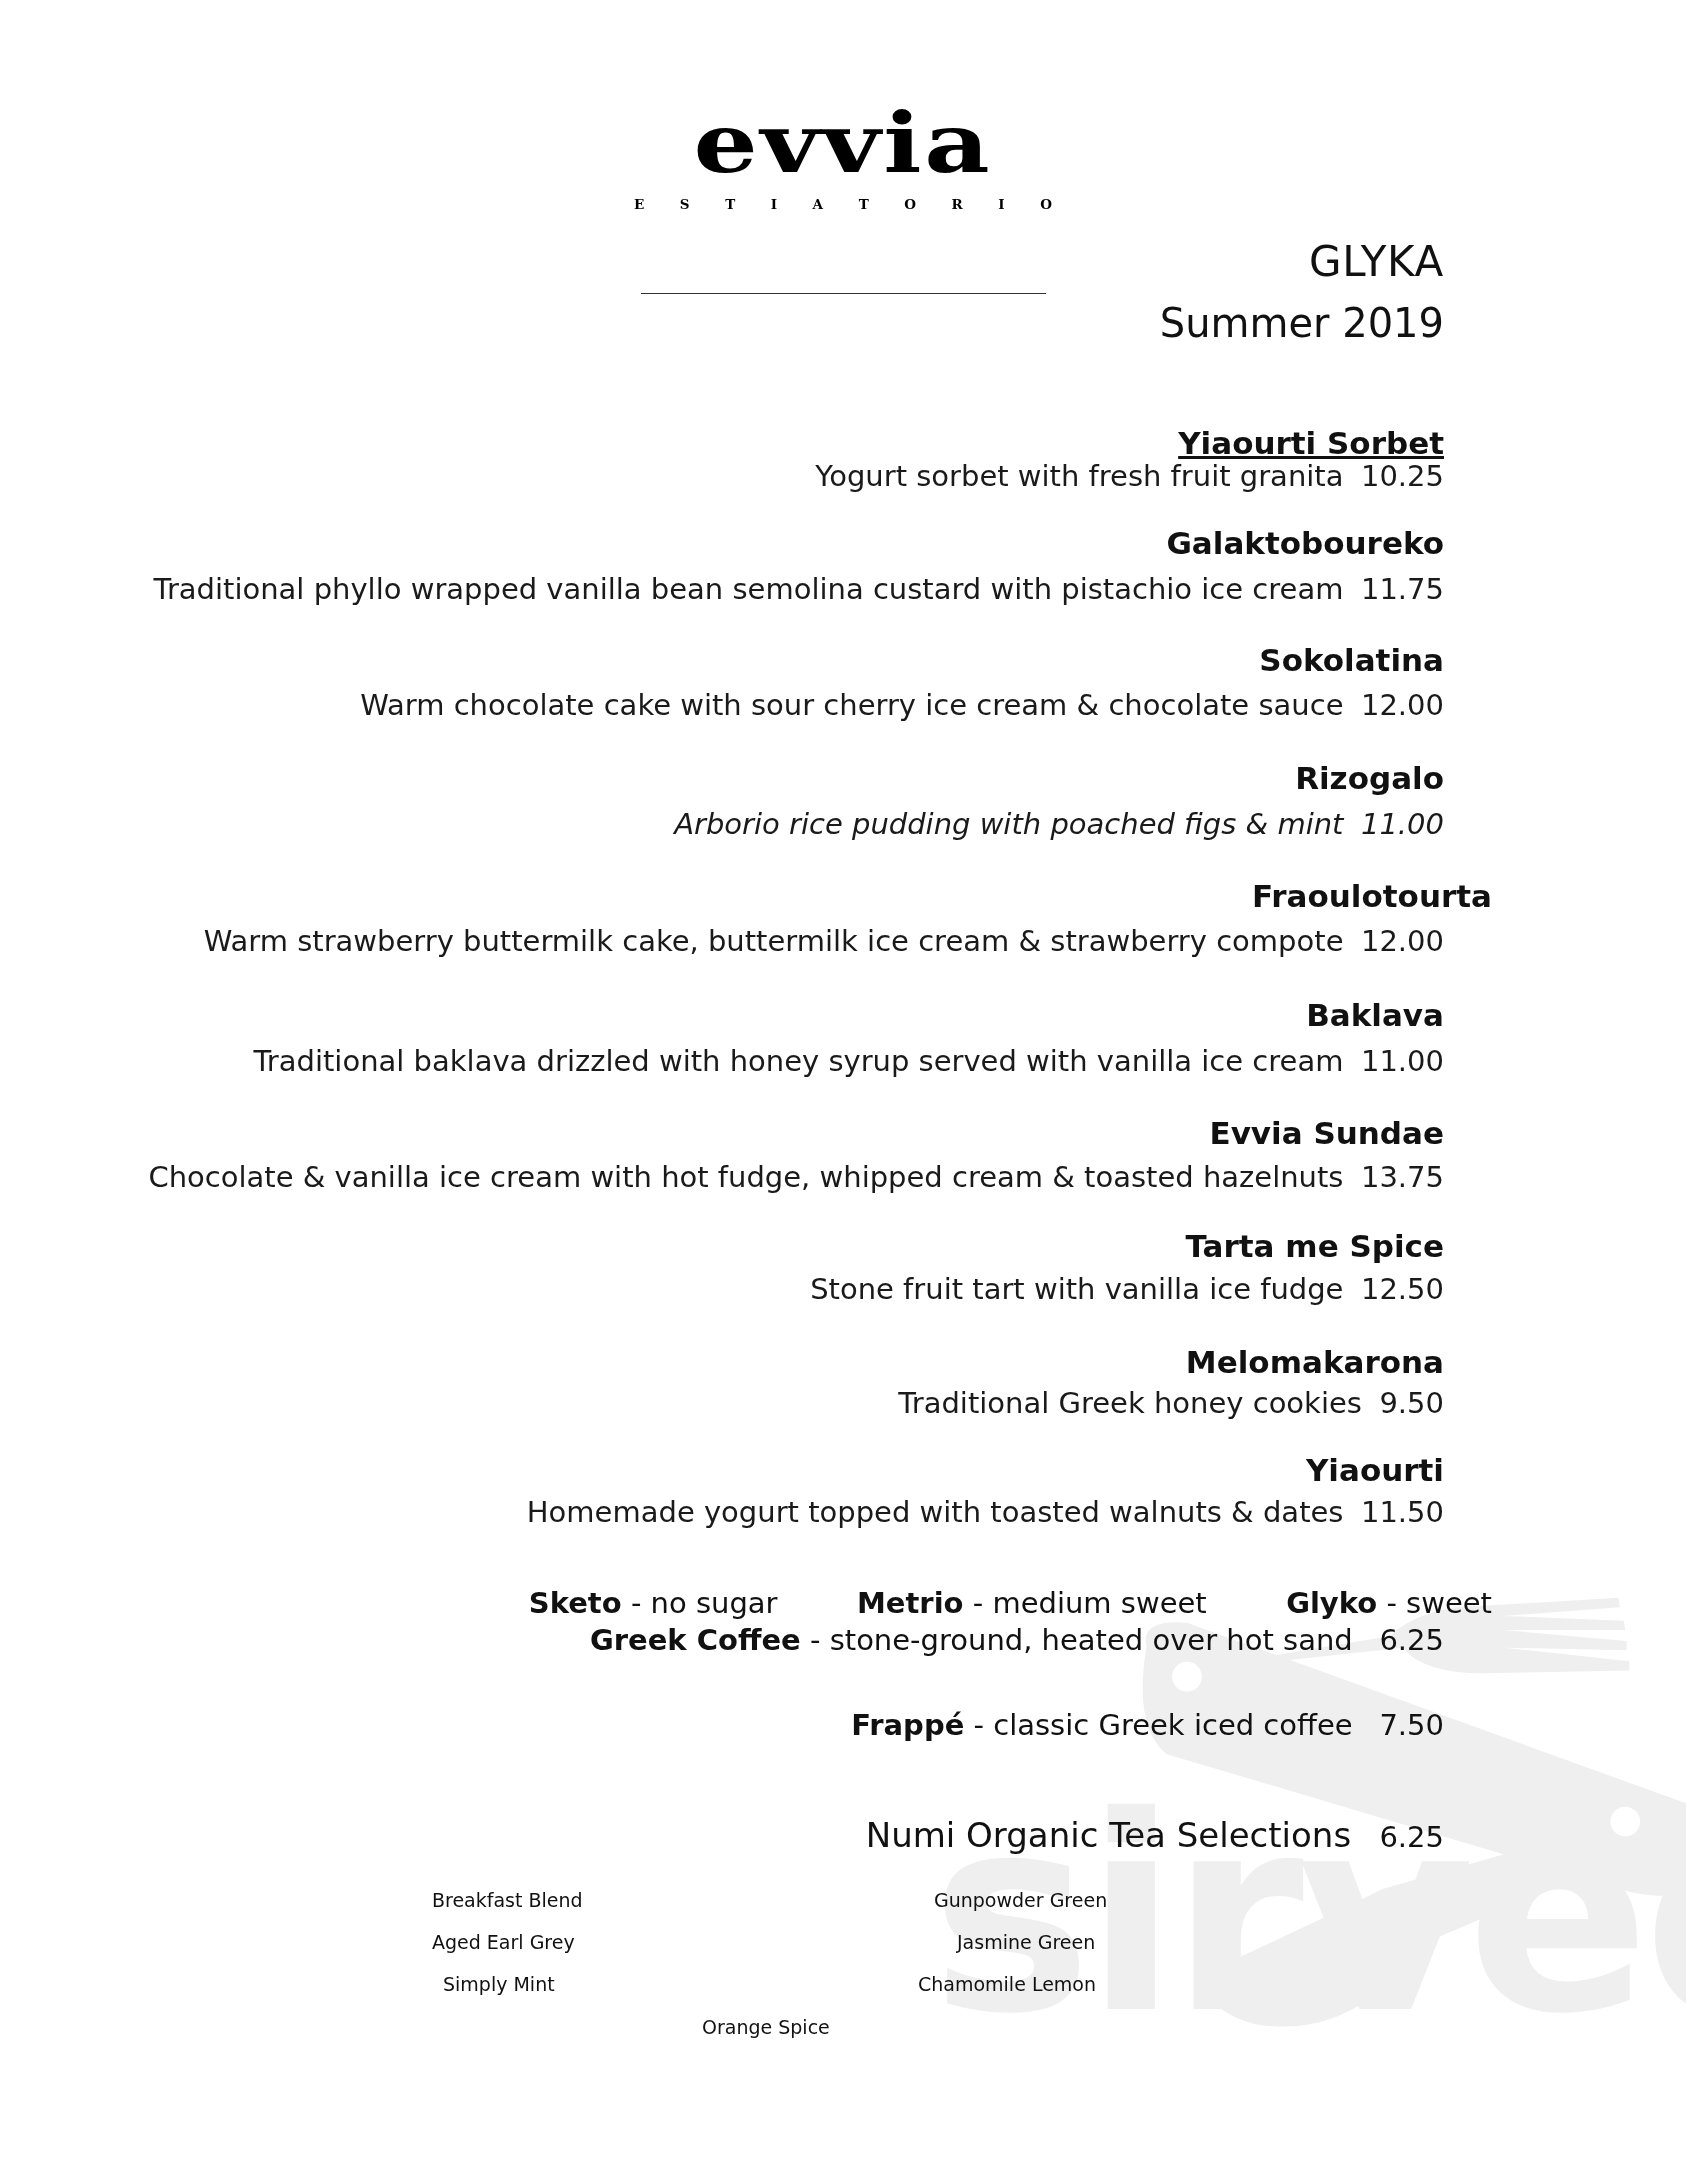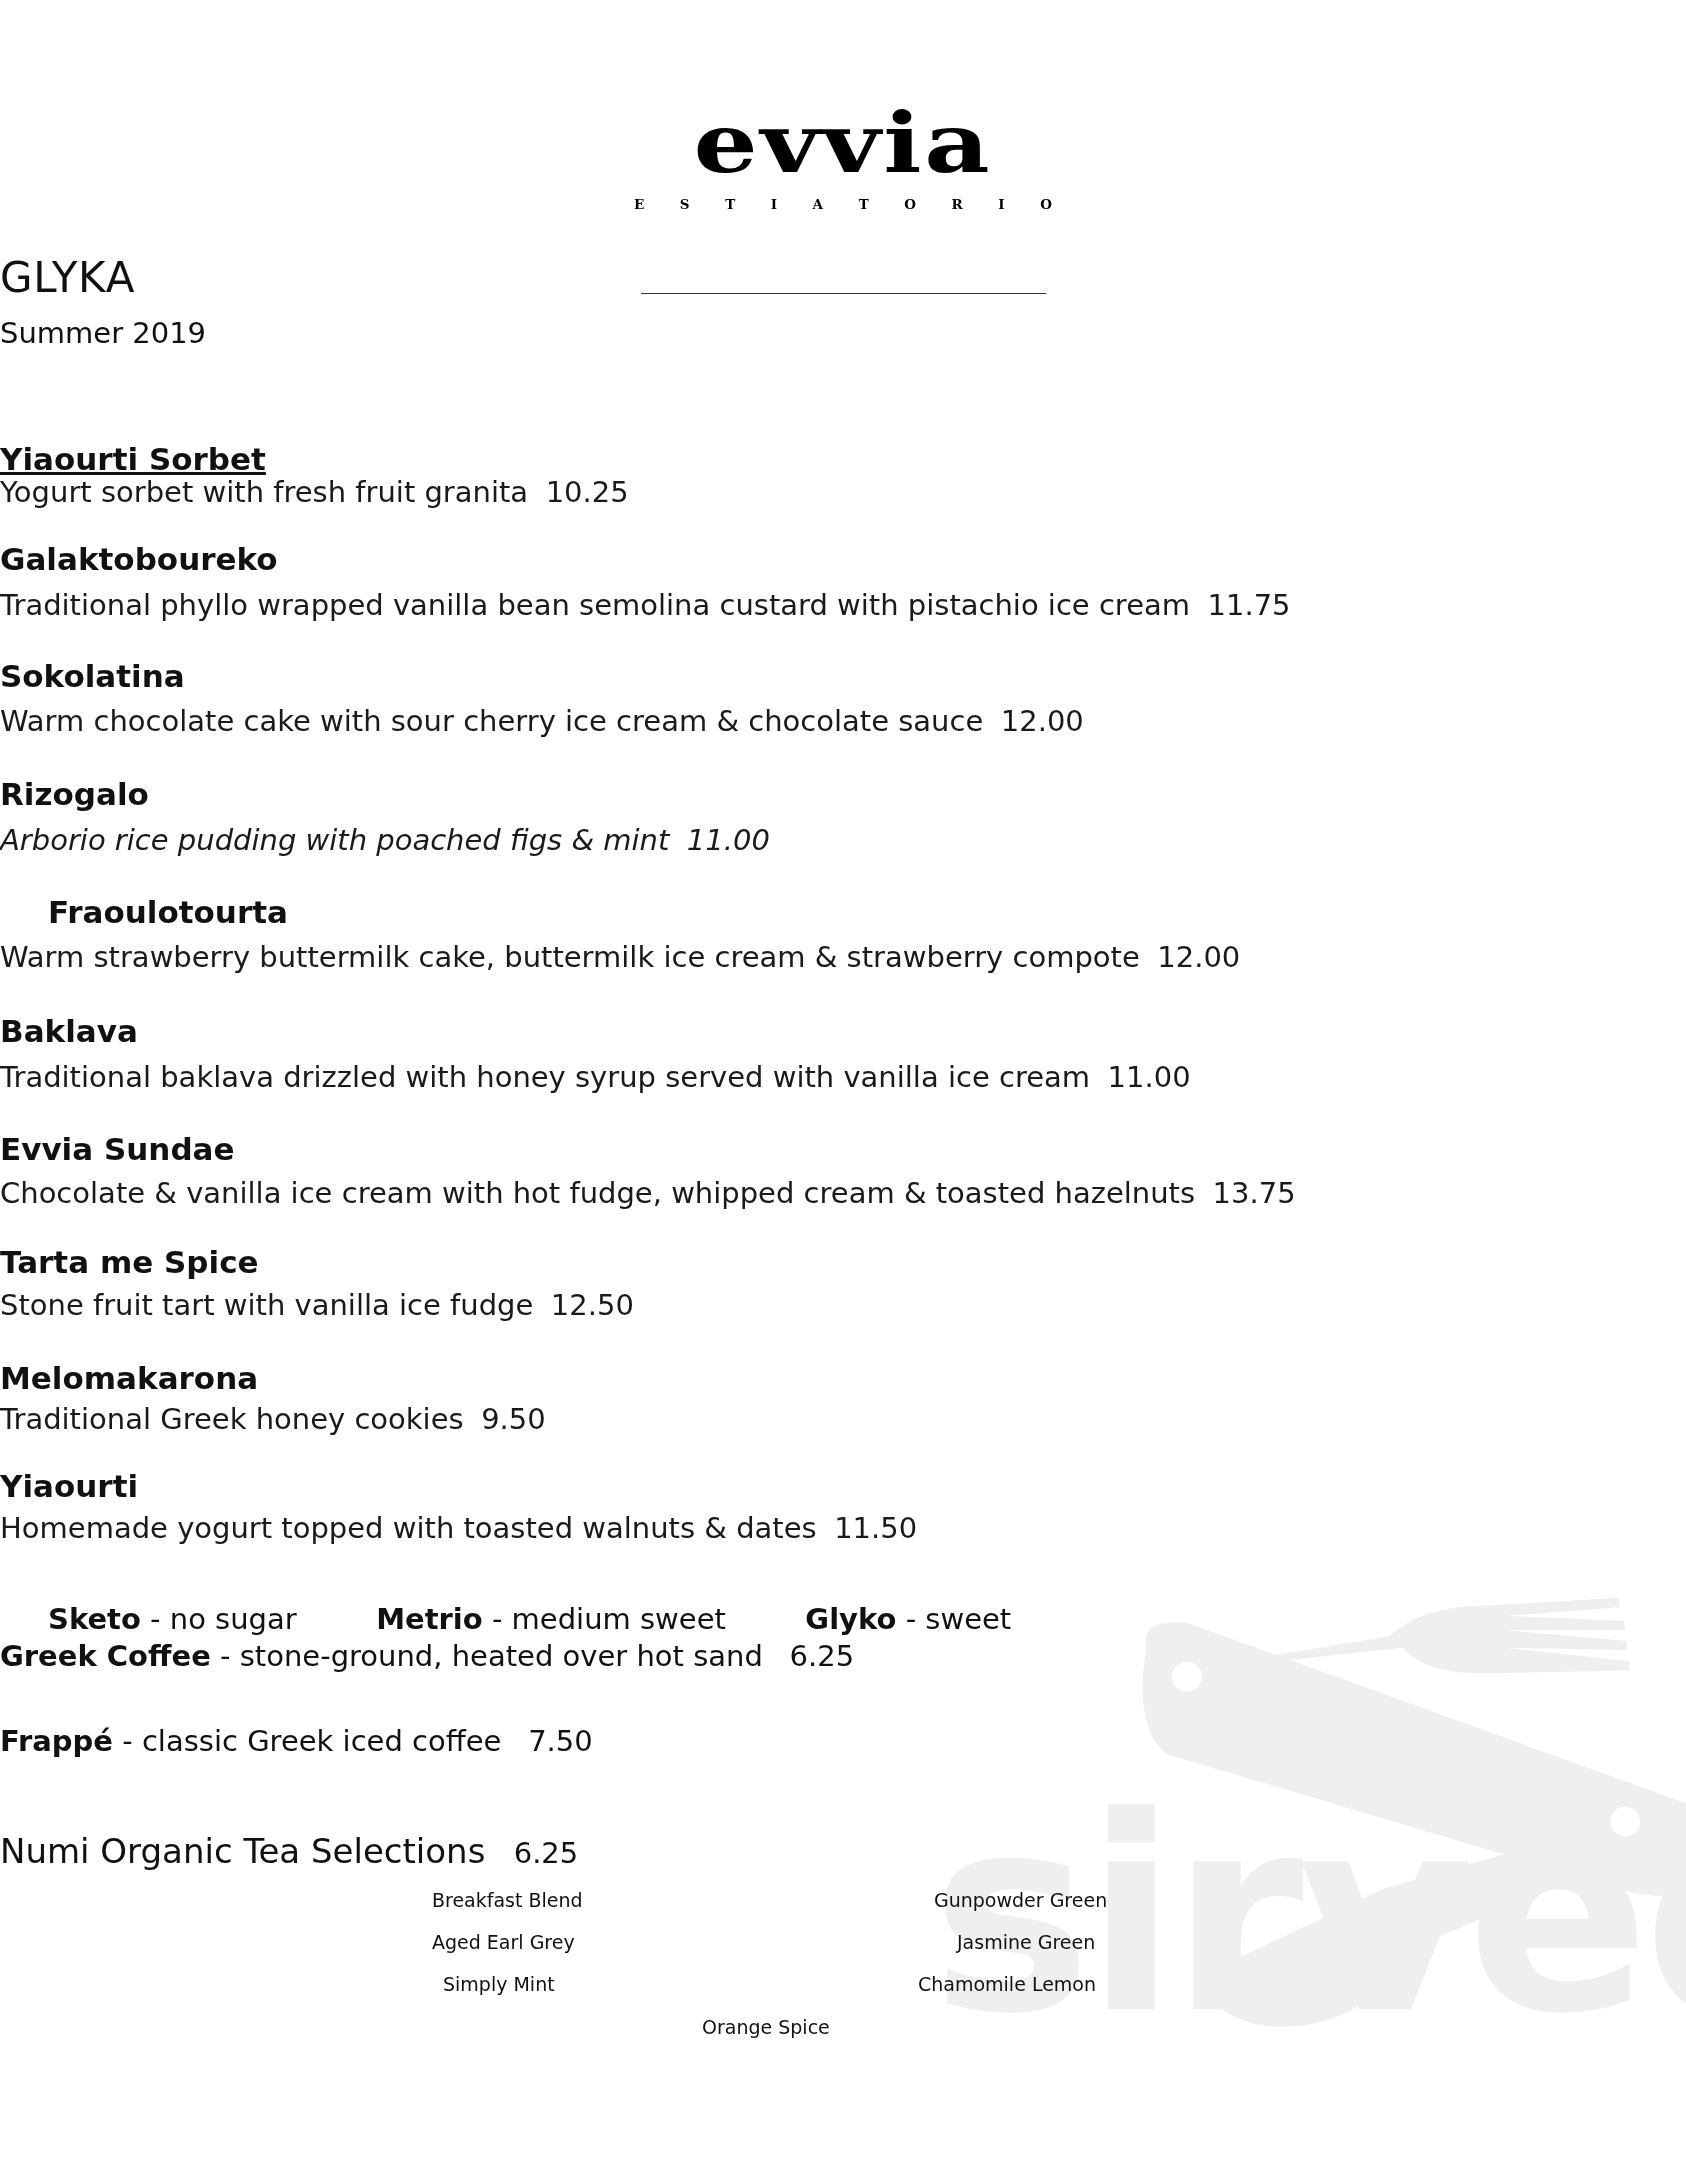--- a/index.html
+++ b/index.html
@@ -1,28 +1,28 @@
 <!DOCTYPE html>
 <html style="font-size:10.8px"><head>
 <meta charset="utf-8">
 <style>
   html, body { margin: 0; padding: 0; background: #ffffff; }
   body { width: 1687px; height: 2183px; position: relative; overflow: hidden;
          font-family: "DejaVu Sans", sans-serif; color: #111; }
-  .abs { position: absolute; left: 0; width: 1444px; text-align: left; white-space: nowrap; margin-top: 16px; }
+  .abs { position: absolute; left: 0; width: 1444px; text-align: right; white-space: nowrap; }
   .logo { position: absolute; left: 634px; top: 101px; width: 418px; height: 115px; }
   .logo-word { position: absolute; left: 0; top: 0; width: 418px; text-align: center;
                font-family: "DejaVu Serif", serif; font-size: 101px; line-height: 101px;
                font-weight: bold; letter-spacing: 2.7px; color: #000; transform: scaleY(0.82); transform-origin: top; }
   .logo-rule { position: absolute; left: 6.7px; top: 192px; width: 405px; height: 1.3px; background: #333; }
   .logo-sub { position: absolute; left: 634px; top: 196px; width: 418px; display: flex; justify-content: space-between;
               font-family: "DejaVu Serif", serif; font-weight: bold; font-size: 13.5px; color: #000; }
   .logo-sub span { display: inline-block; }
   .title { font-size: 42px; letter-spacing: 0.7px; }
-  .subtitle { font-size: 29px; }
+  .subtitle { font-size: 40px; }
   .item-name { font-size: 31px; font-weight: bold; }
   .item-desc { font-size: 29px; font-weight: normal; color: #1a1a1a; }
   .price { margin-left: 17.5px; }
   .coffee { font-size: 29px; }
   .coffee b { font-weight: bold; }
   .tea-head { font-size: 34px; }
   .tea { position: absolute; font-size: 19px; white-space: nowrap; }
   .watermark { position: absolute; left: 1106px; top: 1471px; width: 580px; height: 712px; pointer-events: none; }
   .wm-text { position: absolute; left: 931px; top: 1781px; font-family: "DejaVu Sans", sans-serif;
              font-size: 270px; font-weight: bold; color: #efefef; letter-spacing: -6.7px; line-height: 1; z-index: 0; }

